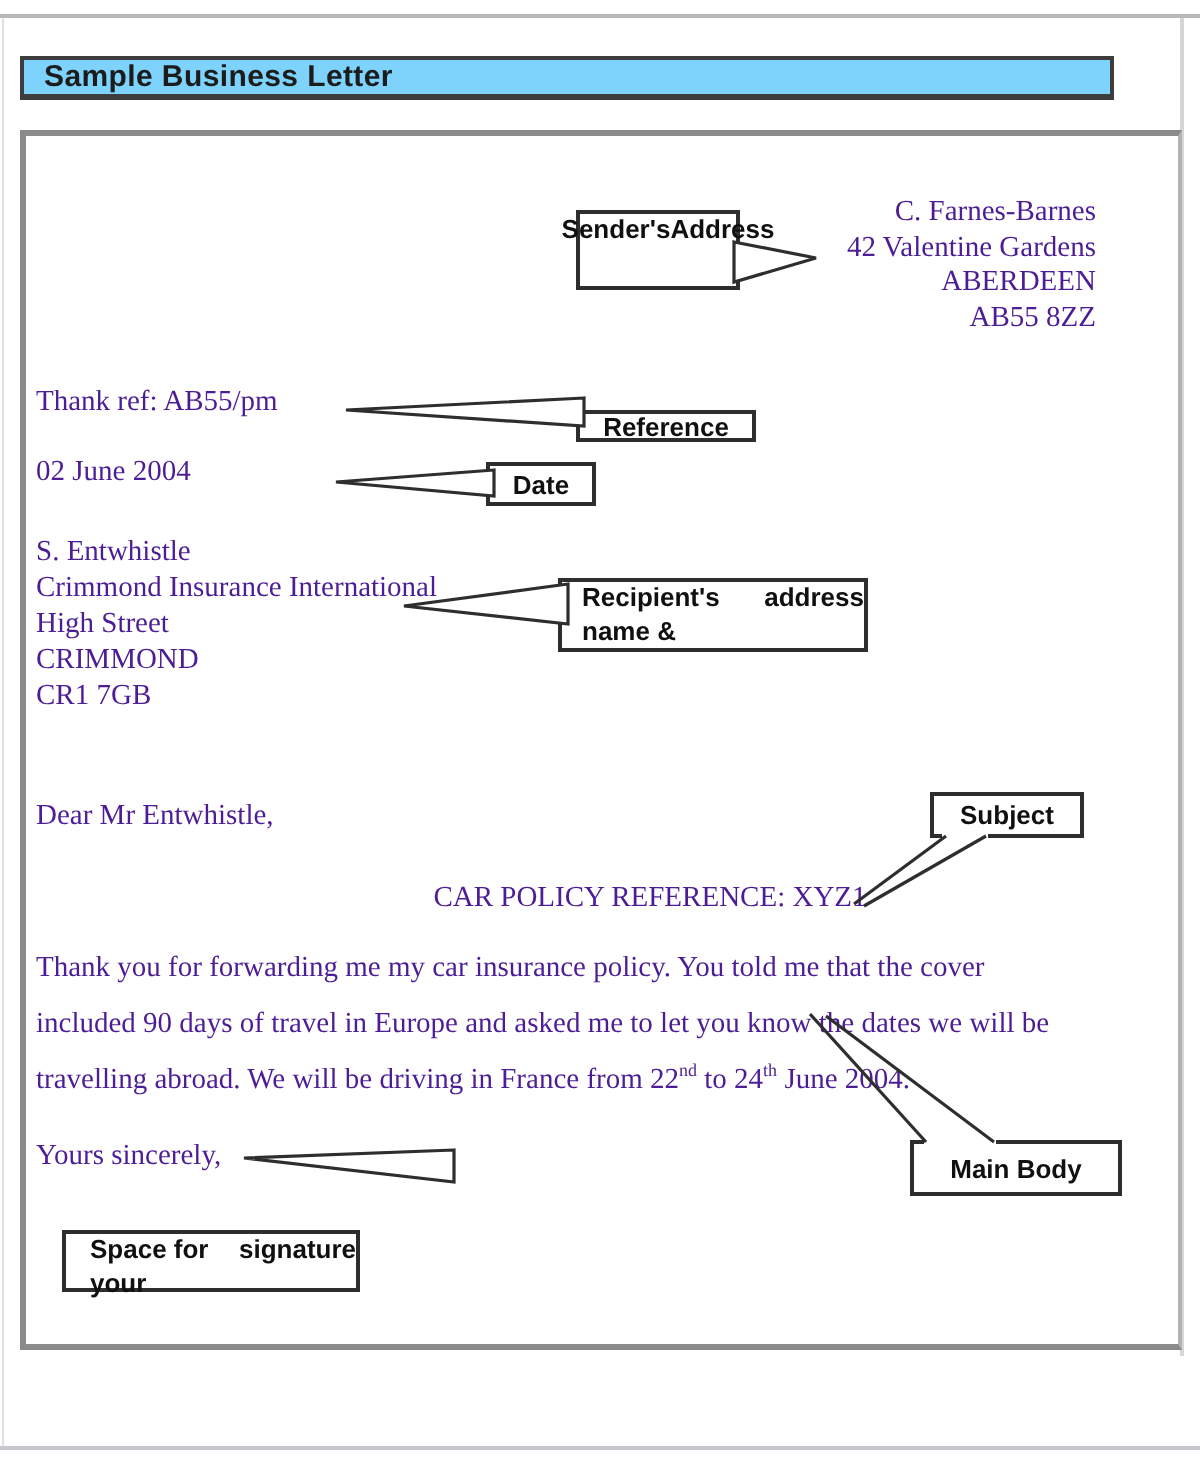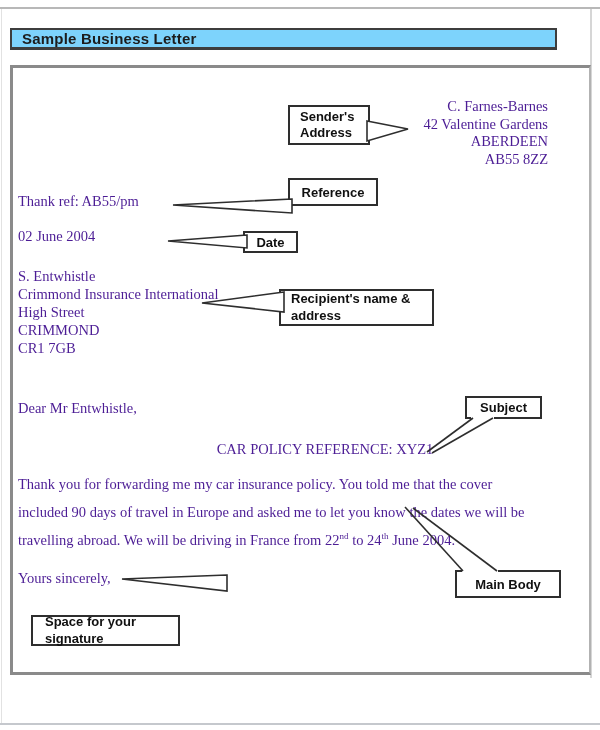--- a/index.html
+++ b/index.html
@@ -23,23 +23,23 @@
   #recipient-address{left:18px;top:267px;line-height:18px;}
   #salutation{left:18px;top:400px;}
   #subject-line{left:60px;top:441px;width:530px;text-align:center;}
   #body-par{left:18px;top:470px;width:560px;line-height:28px;white-space:normal;}
   #closing-line{left:18px;top:570px;}
   sup{font-size:9px;line-height:0;}
   
   .co-box{position:absolute;box-sizing:border-box;background:#ffffff;border:2px solid #2e2e2e;
       z-index:2;font-weight:bold;font-size:13px;color:#101010;}
   .co-center{display:flex;align-items:center;justify-content:center;}
-  .co-left{display:flex;flex-direction:column;justify-content:center;line-height:16.5px;padding-left:10px;}
+  .co-left{display:flex;flex-direction:row;justify-content:center;line-height:16.5px;padding-left:10px;}
   #co-sender{left:288px;top:105px;width:82px;height:40px;}
-  #co-reference{left:288px;top:178px;width:90px;height:28px;}
+  #co-reference{left:288px;top:205px;width:90px;height:16px;}
   #co-date{left:243px;top:231px;width:55px;height:22px;}
   #co-recipient{left:279px;top:289px;width:155px;height:37px;}
   #co-subject{left:465px;top:396px;width:77px;height:23px;}
   #co-closing{left:222px;top:572px;width:80px;height:31px;}
   #co-mainbody{left:455px;top:570px;width:106px;height:28px;}
   #co-signature{left:31px;top:615px;width:149px;height:31px;padding-left:12px;}
   
   #leader-svg{position:absolute;left:0;top:0;z-index:3;pointer-events:none;}
 </style>
 </head>

